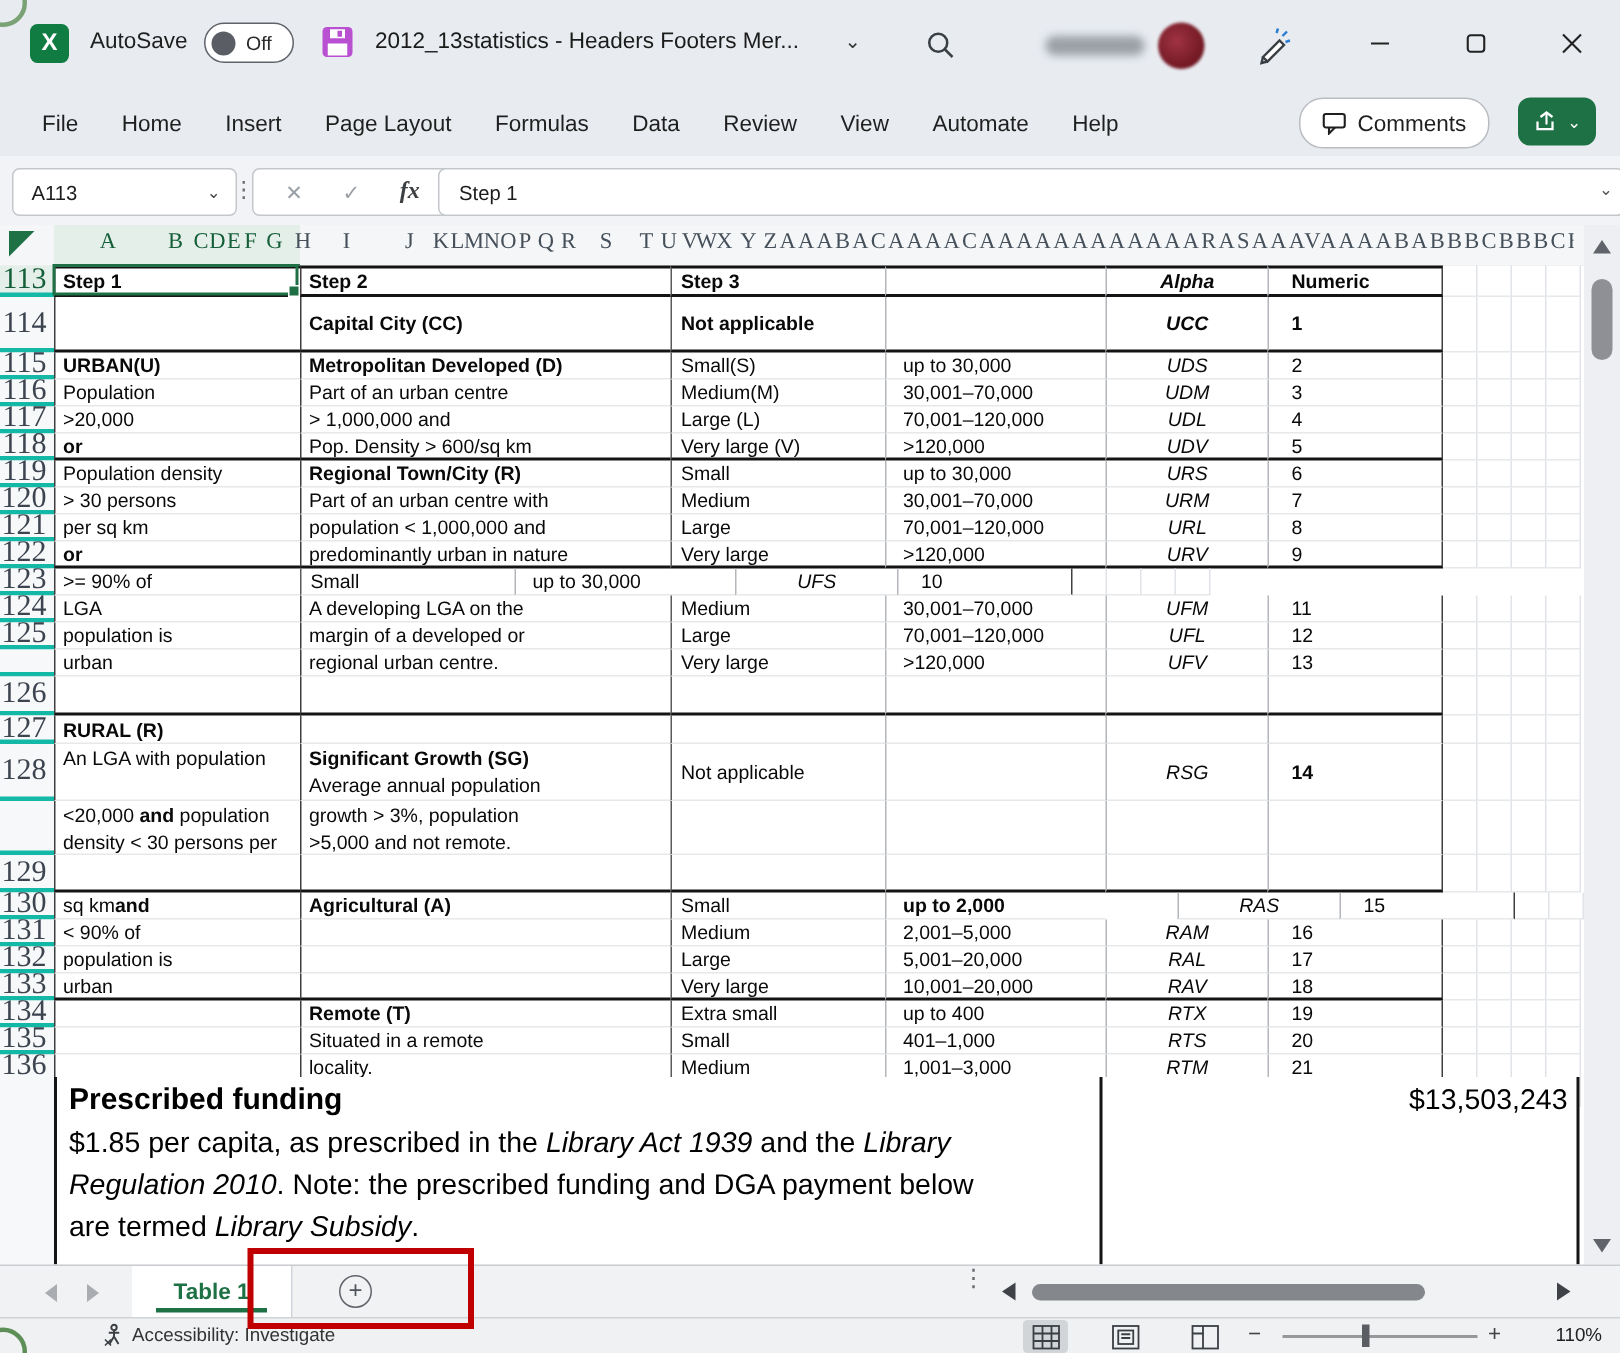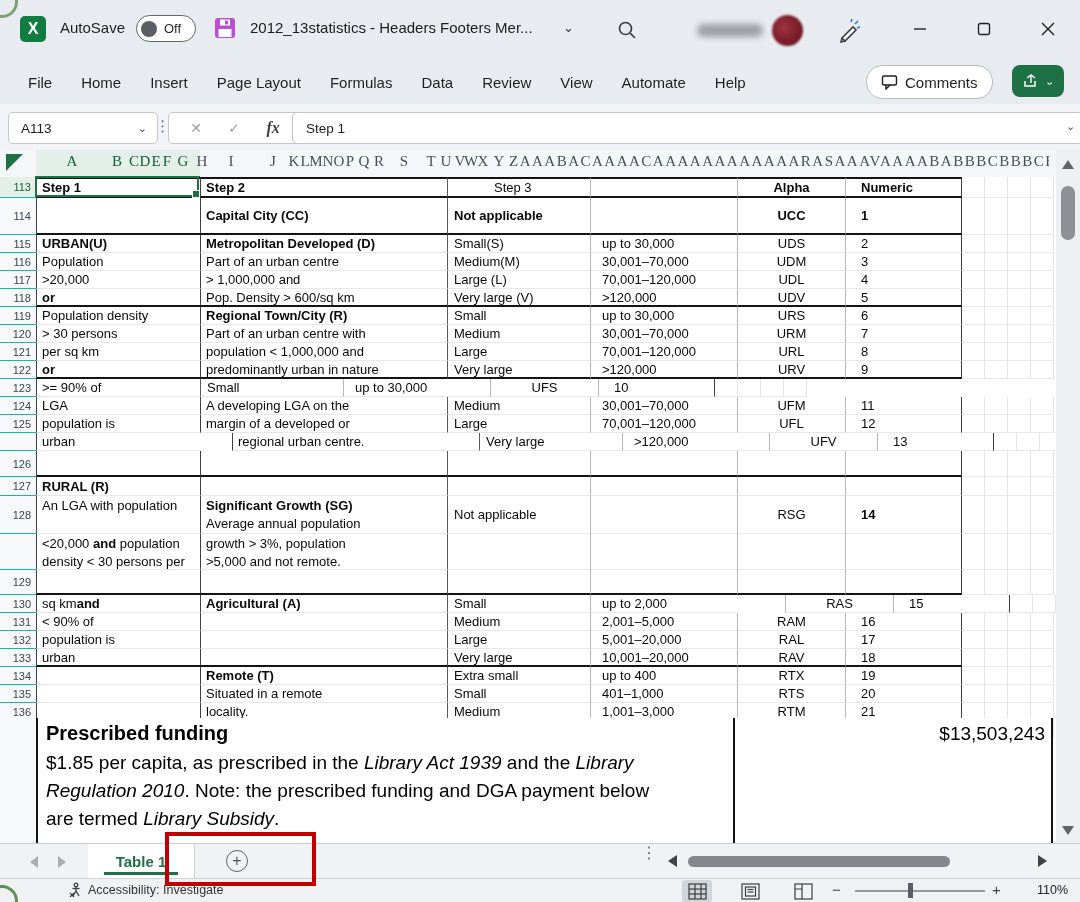--- a/index.html
+++ b/index.html
@@ -53,28 +53,28 @@
   #selectAll{position:absolute;left:6px;top:4px;width:0;height:0;border-top:17px solid #1e7145;border-right:17px solid transparent;}
   #colSelBand{position:absolute;left:36px;top:0;width:164px;height:26px;background:#e5efe9;border-bottom:2px solid #217346;}
   .colLetter{position:absolute;top:3px;transform:translateX(-50%);font-family:"Liberation Serif",serif;font-size:15px;color:#45505a;}
   .colLetter.sel{color:#145f39;}
   #colTail{position:absolute;left:509px;top:3px;width:540px;overflow:hidden;white-space:nowrap;
            font-family:"Liberation Serif",serif;font-size:15px;letter-spacing:1.5px;color:#45505a;}
   
   #rowsArea{position:absolute;left:0;top:177px;width:1056px;height:541px;background:#fff;}
   .row{display:flex;align-items:stretch;}
   .rnum{width:36px;flex:none;display:flex;align-items:center;justify-content:flex-end;padding-right:5px;box-sizing:border-box;
-        font-family:Liberation Sans, sans-serif;font-size:11px;color:#3c4450;background:#f7f8f9;border-bottom:1px solid #14b8a6;}
+        font-family:Liberation Serif, serif;font-size:20px;color:#3c4450;background:#f7f8f9;border-bottom:3px solid #14b8a6;}
   .rnum.selnum{background:#e5efe9;color:#145f39;}
   .c{flex:none;display:flex;align-items:center;box-sizing:border-box;font-size:13px;color:#090909;overflow:hidden;white-space:nowrap;}
   .c1{width:164px;padding-left:5px;border-left:1px solid #3f3f3f;}
   .c2{width:247px;padding-left:5px;border-left:1px solid #3f3f3f;}
   .c3{width:143px;padding-left:6px;border-left:1px solid #5a5a5a;}
   .c4{width:147px;padding-left:11px;border-left:1px solid #b3b6ba;}
-  .c5{width:108px;justify-content:center;border-left:1px solid #b3b6ba;}
+  .c5{width:108px;justify-content:center;border-left:1px solid #b3b6ba;font-style:italic;}
   .c6{width:117px;padding-left:15px;border-left:1px solid #b3b6ba;border-right:1px solid #3f3f3f;}
   .cf{width:23px;flex:none;box-sizing:border-box;border-right:1px solid #e0e3e7;border-bottom:1px solid #e6e8ea;}
   .multiline{flex-direction:column;align-items:flex-start;justify-content:flex-start;padding-top:1px;}
   .multiline .ln{line-height:18px;}
   .vat{align-items:flex-start;padding-top:2px;}
   #selBox{position:absolute;left:35px;top:-1px;width:164px;height:21px;border:2px solid #1f7145;box-sizing:border-box;pointer-events:none;}
   #selHandle{position:absolute;right:-3px;bottom:-3px;width:6px;height:6px;background:#1f7145;border:1px solid #fff;}
   
   #fundingBox{position:absolute;left:36px;top:718px;width:1017px;height:125px;background:#fff;box-sizing:border-box;
               border-left:2px solid #141414;border-right:2px solid #141414;}
@@ -265,21 +265,21 @@
     <div id="rowsHost">
         <div class="row" style="height: 21px;">
           <div class="rnum selnum">113</div>
           <div class="c c1" style="border-bottom: 2px solid rgb(20, 20, 20); border-top: 2px solid rgb(20, 20, 20);">
             <span style="font-weight: bold;">Step 1</span>
           </div>
           <div class="c c2" style="border-bottom: 2px solid rgb(20, 20, 20); border-top: 2px solid rgb(20, 20, 20);">
             <span style="font-weight: bold;">Step 2</span>
           </div>
           <div class="c c3" style="border-bottom: 2px solid rgb(20, 20, 20); border-top: 2px solid rgb(20, 20, 20);">
-            <span style="font-weight: normal; margin-left: 40px;">Step 3</span>
+            <span style="font-weight: bold;">Step 3</span>
           </div>
           <div class="c c4" style="border-bottom: 2px solid rgb(20, 20, 20); border-top: 2px solid rgb(20, 20, 20);"></div>
           <div class="c c5" style="border-bottom: 2px solid rgb(20, 20, 20); border-top: 2px solid rgb(20, 20, 20);">
             <span style="font-weight: bold;">Alpha</span>
           </div>
           <div class="c c6" style="border-bottom: 2px solid rgb(20, 20, 20); border-top: 2px solid rgb(20, 20, 20);">
             <span style="font-weight: bold;">Numeric</span>
           </div>
           <div class="cf"></div>
           <div class="cf"></div>
@@ -577,21 +577,21 @@
           <div class="cf"></div>
           <div class="cf"></div>
           <div class="cf"></div>
           <div class="cf"></div>
         </div>
         <div class="row" style="height: 18px;">
           <div class="rnum"></div>
           <div class="c c1" style="border-bottom: 1px solid rgb(230, 232, 234);">
             <span>urban</span>
           </div>
-          <div class="c c2" style="border-bottom: 1px solid rgb(230, 232, 234); margin-left: 32px;">
+          <div class="c c2" style="border-bottom: 1px solid rgb(230, 232, 234);">
             <span>regional urban centre.</span>
           </div>
           <div class="c c3" style="border-bottom: 1px solid rgb(230, 232, 234);">
             <span>Very large</span>
           </div>
           <div class="c c4" style="border-bottom: 1px solid rgb(230, 232, 234);">
             <span>&gt;120,000</span>
           </div>
           <div class="c c5" style="border-bottom: 1px solid rgb(230, 232, 234);">
             <span>UFV</span>
@@ -693,21 +693,21 @@
           <div class="c c1" style="border-bottom: 1px solid rgb(230, 232, 234);">
             <span>sq km </span>
             <span style="font-weight: bold;">and</span>
           </div>
           <div class="c c2" style="border-bottom: 1px solid rgb(230, 232, 234);">
             <span style="font-weight: bold;">Agricultural (A)</span>
           </div>
           <div class="c c3" style="border-bottom: 1px solid rgb(230, 232, 234);">
             <span>Small</span>
           </div>
-          <div class="c c4" style="border-bottom: 1px solid rgb(230, 232, 234);">
+          <div class="c c4" style="border-bottom: 1px solid rgb(230, 232, 234); font-weight: bold;">
             <span>up to 2,000</span>
           </div>
           <div class="c c5" style="border-bottom: 1px solid rgb(230, 232, 234); margin-left: 48px;">
             <span>RAS</span>
           </div>
           <div class="c c6" style="border-bottom: 1px solid rgb(230, 232, 234);">
             <span>15</span>
           </div>
           <div class="cf"></div>
           <div class="cf"></div>

